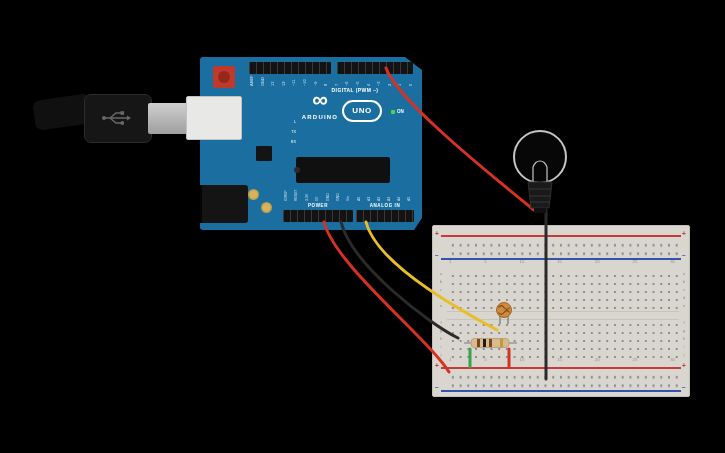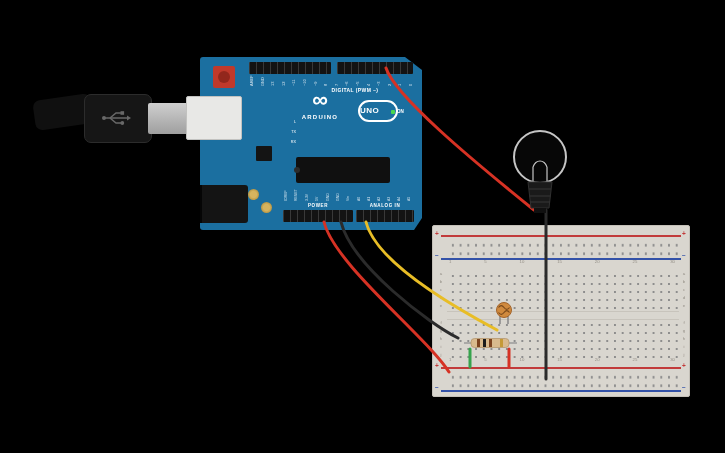--- a/index.html
+++ b/index.html
@@ -74,21 +74,21 @@
         <span>0</span>
       </div>
     <div class="abs" style="left:96px;top:30px;width:118px;text-align:center;font-size:5px;font-weight:bold;color:#fff;letter-spacing:.4px;">DIGITAL (PWM ~)</div>
 
     <div class="abs" style="left:13px;top:9px;width:22px;height:22px;background:#c0392b;border-radius:2px;">
       <div class="abs" style="left:5px;top:5px;width:12px;height:12px;border-radius:50%;background:#92271c;"></div>
     </div>
 
     <div class="abs" style="left:98px;top:33px;width:44px;height:22px;color:#fff;font-size:22px;line-height:20px;text-align:center;font-weight:bold;">∞</div>
     <div class="abs" style="left:92px;top:57px;width:56px;text-align:center;color:#fff;font-size:6px;font-weight:bold;letter-spacing:1.2px;">ARDUINO</div>
-    <div class="abs" style="left:158px;top:43px;width:36px;height:18px;border:2px solid #fff;border-radius:11px;color:#fff;font-size:8px;font-weight:bold;text-align:left;line-height:18px;letter-spacing:.5px;">UNO</div>
+    <div class="abs" style="left:142px;top:43px;width:36px;height:18px;border:2px solid #fff;border-radius:11px;color:#fff;font-size:8px;font-weight:bold;text-align:center;line-height:18px;letter-spacing:.5px;">UNO</div>
 
     <div class="abs" style="left:191px;top:53px;width:4px;height:4px;background:#49d84f;border-radius:1px;"></div>
     <div class="abs" style="left:197px;top:52px;font-size:4.5px;color:#fff;font-weight:bold;">ON</div>
 
     <div class="ledcol" style="left:86px;top:64px;width:10px;height:24px;">
         <span>L</span>
         <span>TX</span>
         <span>RX</span>
       </div>
 

